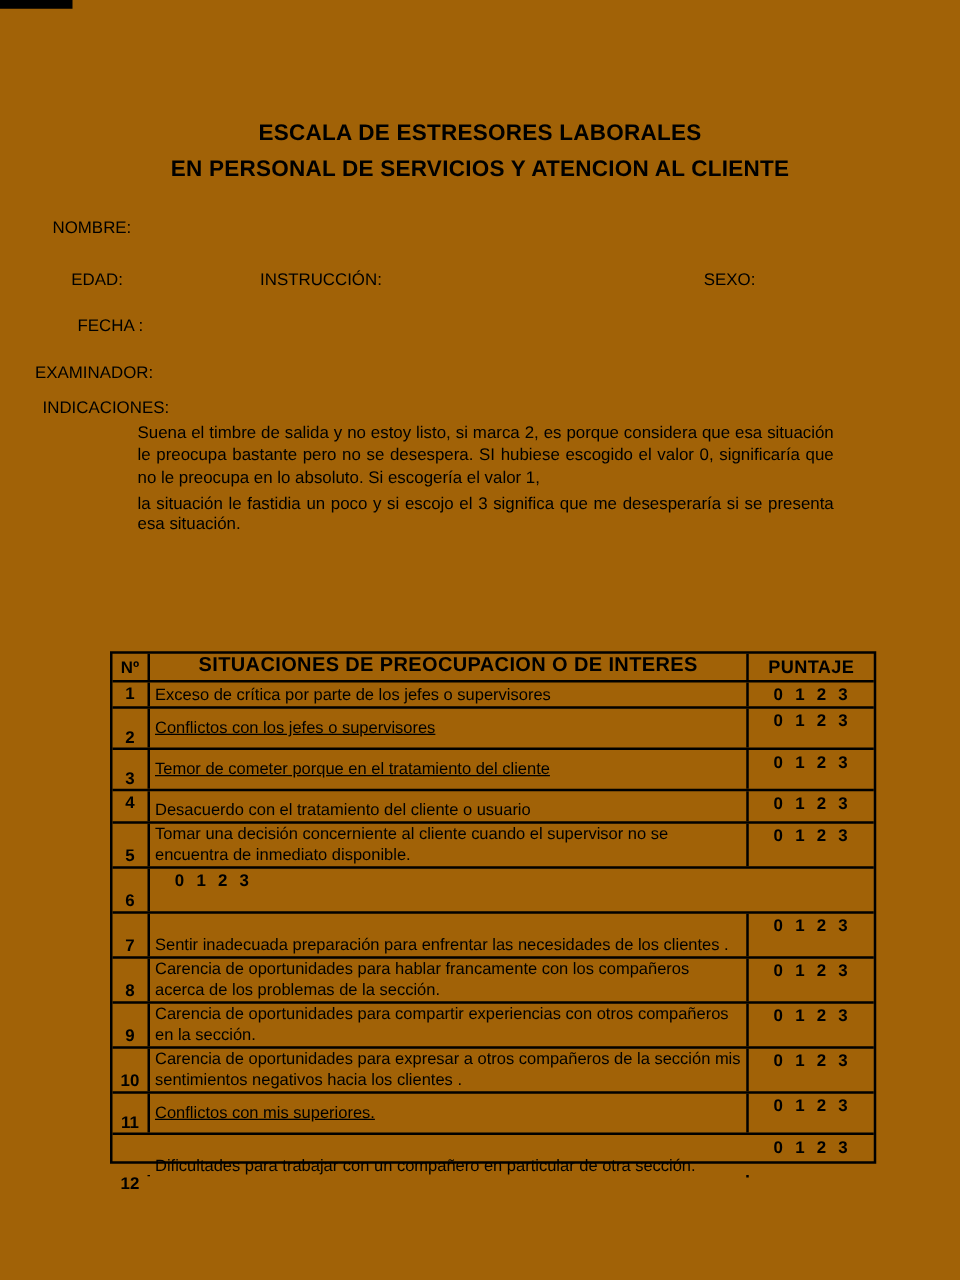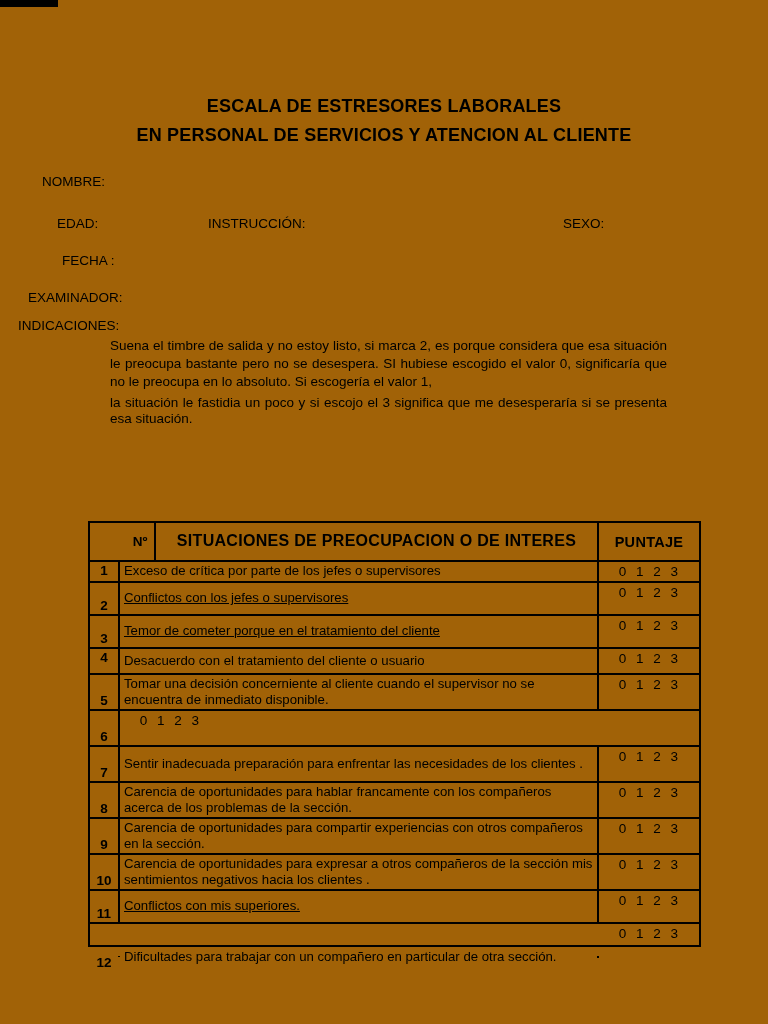--- a/index.html
+++ b/index.html
@@ -21,21 +21,21 @@
   }
   .title span { display: block; }
 
   .lbl { position: absolute; font-size: 13.5px; white-space: nowrap; }
   .lbl-nombre       { left: 42px;  top: 174px; }
   .lbl-edad         { left: 57px;  top: 216px; }
   .lbl-instruccion  { left: 208px; top: 216px; }
   .lbl-sexo         { left: 563px; top: 216px; }
   .lbl-fecha        { left: 62px;  top: 253px; }
   .lbl-examinador   { left: 28px;  top: 290px; }
-  .lbl-indicaciones { left: 18px;  top: 318px; }
+  .lbl-indicaciones { left: 34px;  top: 318px; }
 
   .paras {
     position: absolute; left: 110px; top: 324px; width: 557px;
     font-size: 13.5px; line-height: 18px; text-align: justify;
   }
   .paras p.gap  { margin-top: 13px; }
   .paras p.cont { margin-top: 4px; line-height: 16px; }
 
   .qtable {
     position: absolute; left: 88px; top: 521px; width: 613px;
@@ -45,32 +45,32 @@
   .qrow:last-child { border-bottom: none; }
   .qcell { border-right: 2px solid #000; }
   .qcell:last-child { border-right: none; }
 
   .num {
     flex: 0 0 30px; width: 30px;
     display: flex; justify-content: center; align-items: flex-end;
     font-weight: bold; font-size: 13.5px; padding-bottom: 1px;
   }
   .desc {
-    flex: 1; display: flex; align-items: center;
+    flex: 1; display: flex; align-items: flex-end;
     padding: 1px 4px; font-size: 13.2px; line-height: 16.5px;
     text-align: left;
   }
   .punt {
     flex: 0 0 100px; width: 100px;
     display: flex; justify-content: center; align-items: flex-start;
-    font-weight: normal; font-size: 13.5px;
+    font-weight: bold; font-size: 13.5px;
     letter-spacing: 1px; word-spacing: 4px; padding-top: 2px;
   }
 
-  .qrow.header { height: 39px; padding-left: 36px; }
+  .qrow.header { height: 23px; }
   .hdr { font-weight: bold; display: flex; align-items: center; justify-content: center; padding: 0; }
   .desc.hdr { font-size: 16px; letter-spacing: 0.3px; }
   .punt.hdr { letter-spacing: 0.3px; word-spacing: 0; font-size: 14.5px; }
 
   .h20 { height: 21px; }
   .h26 { height: 26px; }
   .h33 { height: 33px; }
   .h36 { height: 36px; }
 
   .num-top .num { align-items: flex-start; padding-top: 1px; }

